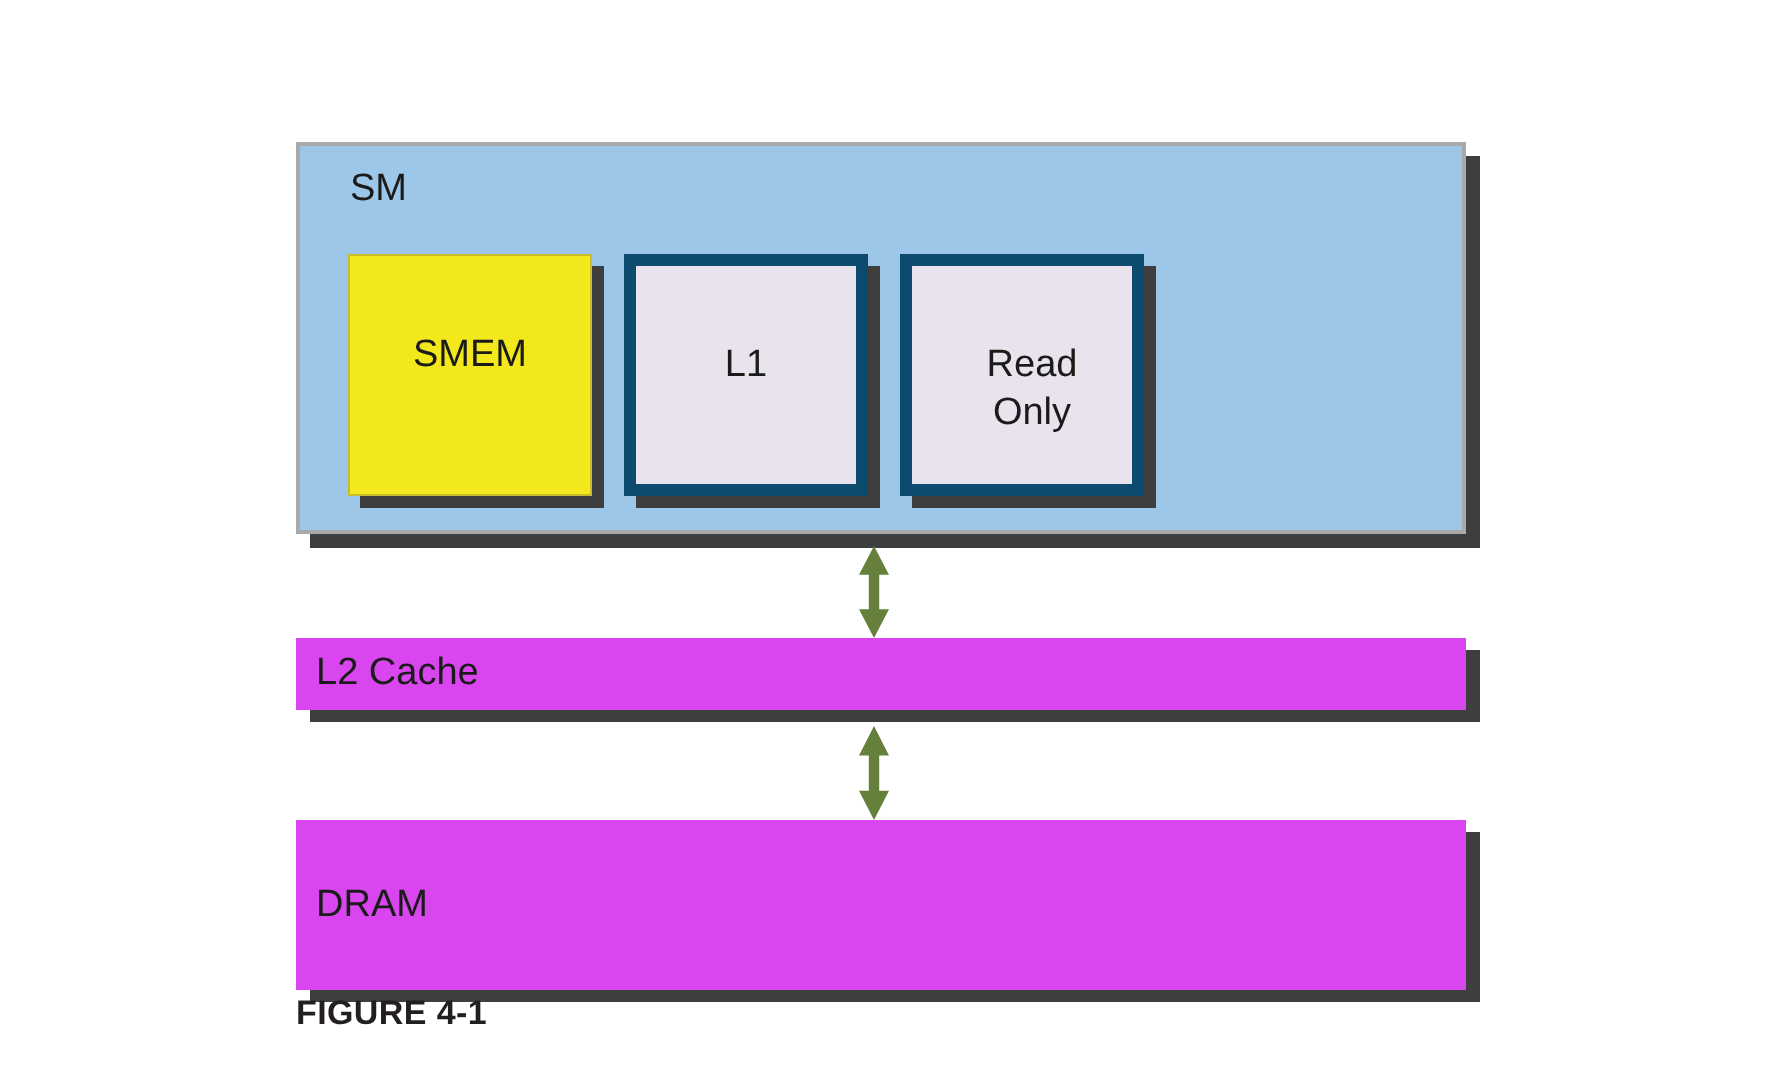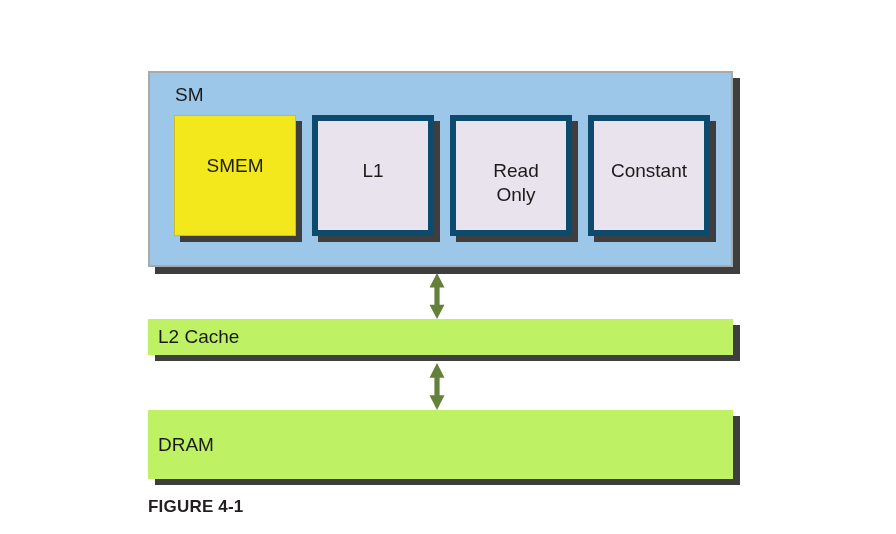--- a/index.html
+++ b/index.html
@@ -31,21 +31,21 @@
   .sm-label {
     position: absolute;
     left: 25px;
     top: 11px;
     font-size: 19px;
     color: #1b1b1b;
   }
   
   .mem-box {
     position: absolute;
-    top: 42px;
+    top: 54px;
     width: 122px;
     height: 121px;
     box-sizing: border-box;
     box-shadow: 6px 6px 0 #3e3e3e;
     text-align: center;
   }
   .mem-label {
     display: block;
     padding-top: 38px;
     font-size: 19px;
@@ -71,33 +71,33 @@
     left: 428px;
     width: 18px;
   }
   .arrow1 { top: 257px; height: 46px; }
   .arrow2 { top: 347px; height: 47px; }
   
   .bar {
     position: absolute;
     left: 148px;
     width: 585px;
-    background: #bef264;
+    background: #d946ef;
     box-shadow: 7px 6px 0 #3e3e3e;
     display: flex;
     align-items: center;
     box-sizing: border-box;
     padding-left: 10px;
   }
   .bar-label {
     font-size: 19px;
     color: #1b1b1b;
   }
   .l2   { top: 303px; height: 36px; }
-  .dram { top: 394px; height: 69px; }
+  .dram { top: 394px; height: 85px; }
   
   .caption {
     position: absolute;
     left: 148px;
     top: 481px;
     font-size: 17px;
     font-weight: bold;
     color: #231f20;
     letter-spacing: 0.2px;
   }
@@ -116,23 +116,20 @@
 
     <div class="mem-box lavender l1">
       <span class="mem-label">L1</span>
     </div>
 
     <div class="mem-box lavender readonly">
       <span class="mem-label">Read
 Only</span>
     </div>
 
-    <div class="mem-box lavender constant">
-      <span class="mem-label">Constant</span>
-    </div>
   </div>
 
   <svg class="arrow arrow1" viewBox="0 0 18 48" preserveAspectRatio="none">
     <polygon points="9,0 16.5,15 11.6,15 11.6,33 16.5,33 9,48 1.5,33 6.4,33 6.4,15 1.5,15" fill="#64803a"></polygon>
   </svg>
 
   <div class="bar l2">
     <span class="bar-label">L2 Cache</span>
   </div>
 

